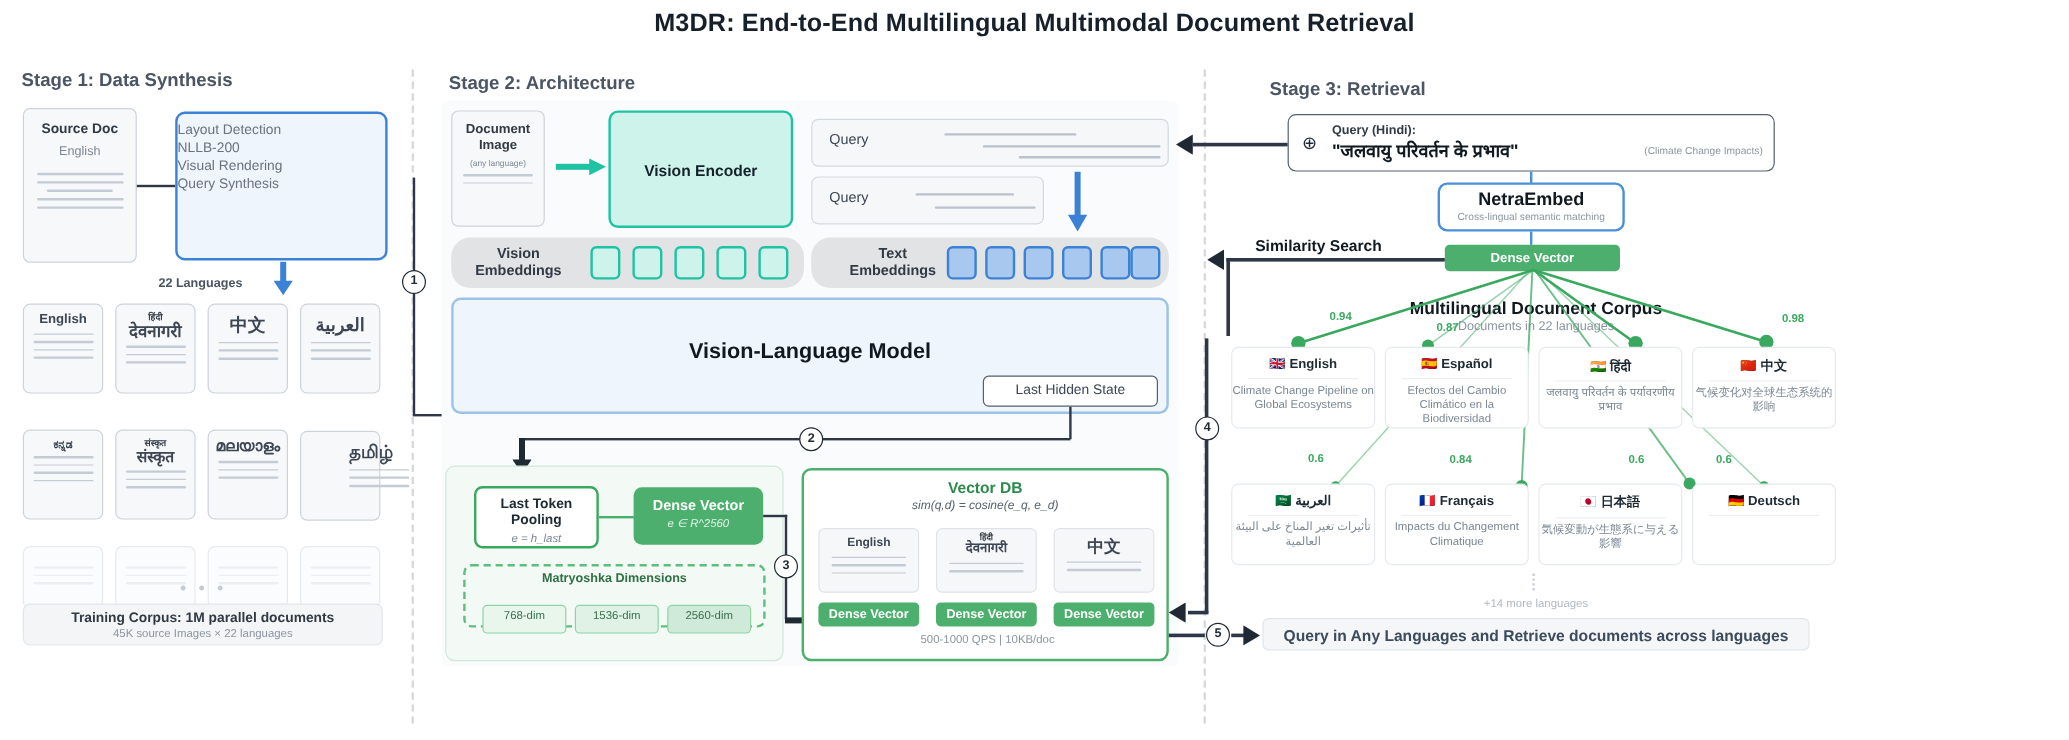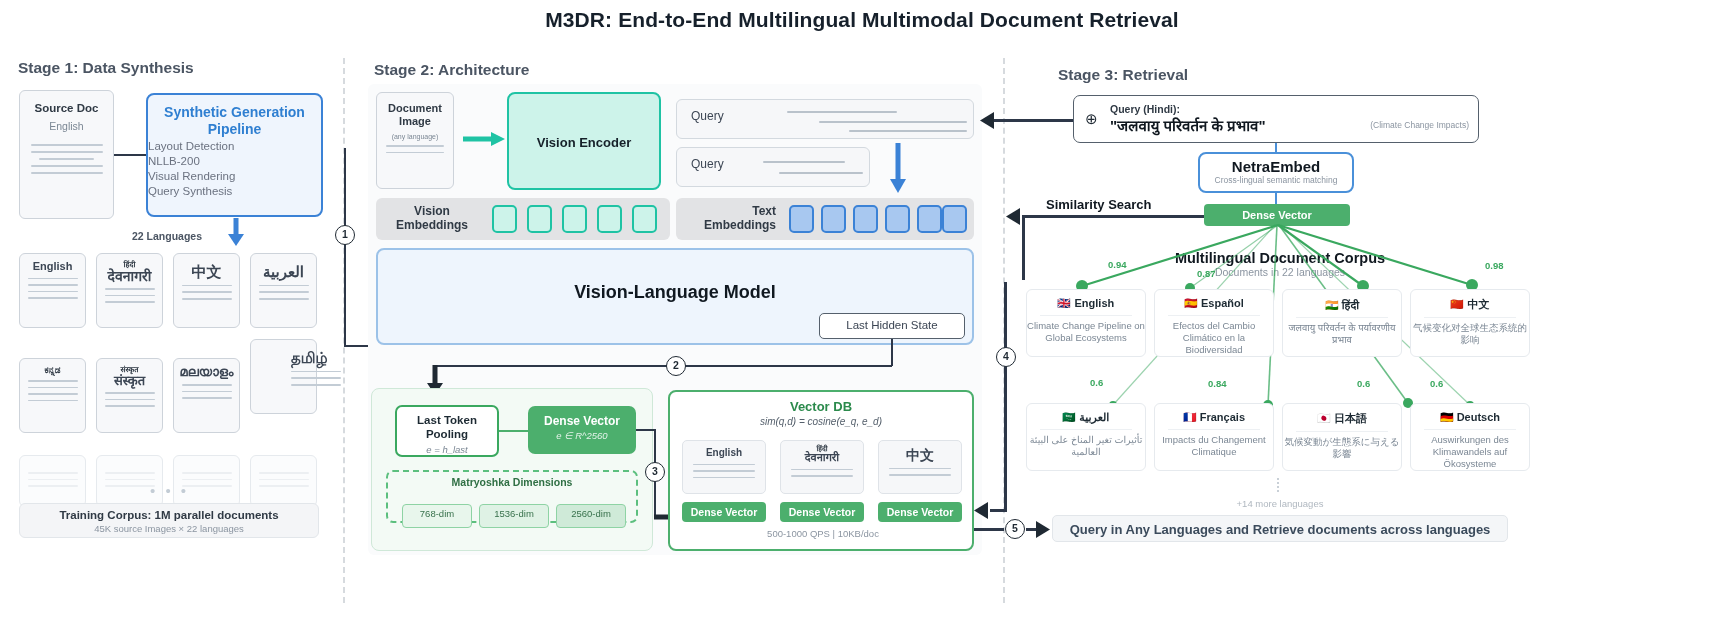--- a/index.html
+++ b/index.html
@@ -80,21 +80,21 @@
      font-size:13px; font-weight:bold; color:#152029; }
 
   .qbox { background:#f6f7f9; border:1px solid #d3d9df; border-radius:6px; }
   .qbox .ql { font-size:12px; color:#3c4654; position:absolute; left:14px; top:9px; }
   .qbox .qlines div { height:2px; background:#b9c2cb; border-radius:2px;
      position:absolute; }
 
   #q1 { left:676px; top:99px; width:298px; height:40px; }
   #q2 { left:676px; top:147px; width:194px; height:40px; }
 
-  .emb-strip { background:#e2e3e5; border-radius:6px; }
+  .emb-strip { background:#e2e3e5; border-radius:16px; }
   .emb-strip .el { position:absolute; font-size:12px; font-weight:bold;
       color:#303a45; text-align:center; line-height:1.2; }
   .cell { position:absolute; width:25px; height:28px; border-radius:5px; }
   .cell.teal { background:#cdf3ea; border:2px solid #1fc3a4; }
   .cell.blue { background:#a8c8f0; border:2px solid #3b82d6; }
 
   #vemb { left:376px; top:198px; width:294px; height:42px; }
   #temb { left:676px; top:198px; width:298px; height:42px; }
 
   #vlm { left:376px; top:248px; width:598px; height:97px;
@@ -219,21 +219,20 @@
       <div style="width:72px"></div>
       <div style="width:55px"></div>
       <div style="width:72px"></div>
       <div style="width:72px"></div>
   </div>
 </div>
 
 <div class="abs conn" style="left:114px; top:154px; width:32px; height:2px;"></div>
 
 <div class="abs" id="pipeline">
-  <div class="p-title">Synthetic Generation Pipeline</div>
   <div class="p-item">Layout Detection</div>
   <div class="p-item">NLLB-200</div>
   <div class="p-item">Visual Rendering</div>
   <div class="p-item">Query Synthesis</div>
 </div>
 
 <div class="abs" style="left:228px; top:218px;">
   <svg width="16" height="28" viewBox="0 0 16 28">
       <rect x="5.5" y="0" width="5" height="18" fill="#3b82d6"></rect>
       <polygon points="0,16 16,16 8,28" fill="#3b82d6"></polygon>
@@ -311,21 +310,21 @@
 <div class="abs doc lg-card" style="left:173px; top:358px;">
   <div class="lg-top" style="padding-top:6px">
       <span class="lg-big" style="font-size:13px; line-height:1.1">മലയാളം</span>
     </div>
   <div class="lines">
       <div style="width:50px"></div>
       <div style="width:50px"></div>
       <div style="width:50px"></div>
     </div>
 </div>
-<div class="abs doc lg-card" style="left:250px; top:339px;padding-left:40px;">
+<div class="abs doc lg-card" style="left:250px; top:359px;padding-left:40px;">
   <div class="lg-top" style="padding-top:10px">
       <span class="lg-big">தமிழ்</span>
     </div>
   <div class="lines">
       <div style="width:50px"></div>
       <div style="width:50px"></div>
       <div style="width:50px"></div>
     </div>
 </div>
 
@@ -417,21 +416,21 @@
 <div class="abs emb-strip" id="vemb">
   <div class="el" style="left:10px; top:6px; width:92px;">Vision Embeddings</div>
   <div class="cell teal" style="left:116px; top:7px;"></div>
   <div class="cell teal" style="left:151px; top:7px;"></div>
   <div class="cell teal" style="left:186px; top:7px;"></div>
   <div class="cell teal" style="left:221px; top:7px;"></div>
   <div class="cell teal" style="left:256px; top:7px;"></div>
 </div>
 
 <div class="abs emb-strip" id="temb">
-  <div class="el" style="left:8px; top:6px; width:92px;text-align:right;">Text Embeddings</div>
+  <div class="el" style="left:22px; top:6px; width:92px;">Text Embeddings</div>
   <div class="cell blue" style="left:113px; top:7px;"></div>
   <div class="cell blue" style="left:145px; top:7px;"></div>
   <div class="cell blue" style="left:177px; top:7px;"></div>
   <div class="cell blue" style="left:209px; top:7px;"></div>
   <div class="cell blue" style="left:241px; top:7px;"></div>
   <div class="cell blue" style="left:266px; top:7px;"></div>
 </div>
 
 <div class="abs" id="vlm">
   <div class="vt">Vision-Language Model</div>
@@ -626,21 +625,20 @@
   <div class="body">Impacts du Changement Climatique</div>
 </div>
 <div class="lang-card" style="left:1282px; top:403px;">
   <div class="hdr"><span>🇯🇵</span> <span>日本語</span></div>
   <div class="rule"></div>
   <div class="body">気候変動が生態系に与える影響</div>
 </div>
 <div class="lang-card" style="left:1410px; top:403px;">
   <div class="hdr"><span>🇩🇪</span> <span>Deutsch</span></div>
   <div class="rule"></div>
-  <div class="body">Auswirkungen des Klimawandels auf Ökosysteme</div>
 </div>
 
 <div class="abs" style="left:1277px; top:478px; width:2px; height:14px; border-left:2px dotted #c9d0d7;"></div>
 <div class="abs" id="more-lang">+14 more languages</div>
 
 <div class="abs conn" style="left:1004px; top:282px; width:3px; height:229px;"></div>
 <div class="abs conn" style="left:990px; top:509px; width:17px; height:3px;"></div>
 <div class="abs" style="left:974px; top:502px;">
   <svg width="18" height="17" viewBox="0 0 18 17">
       <polygon points="0,8.5 14,0 14,17" fill="#1f2933"></polygon>

